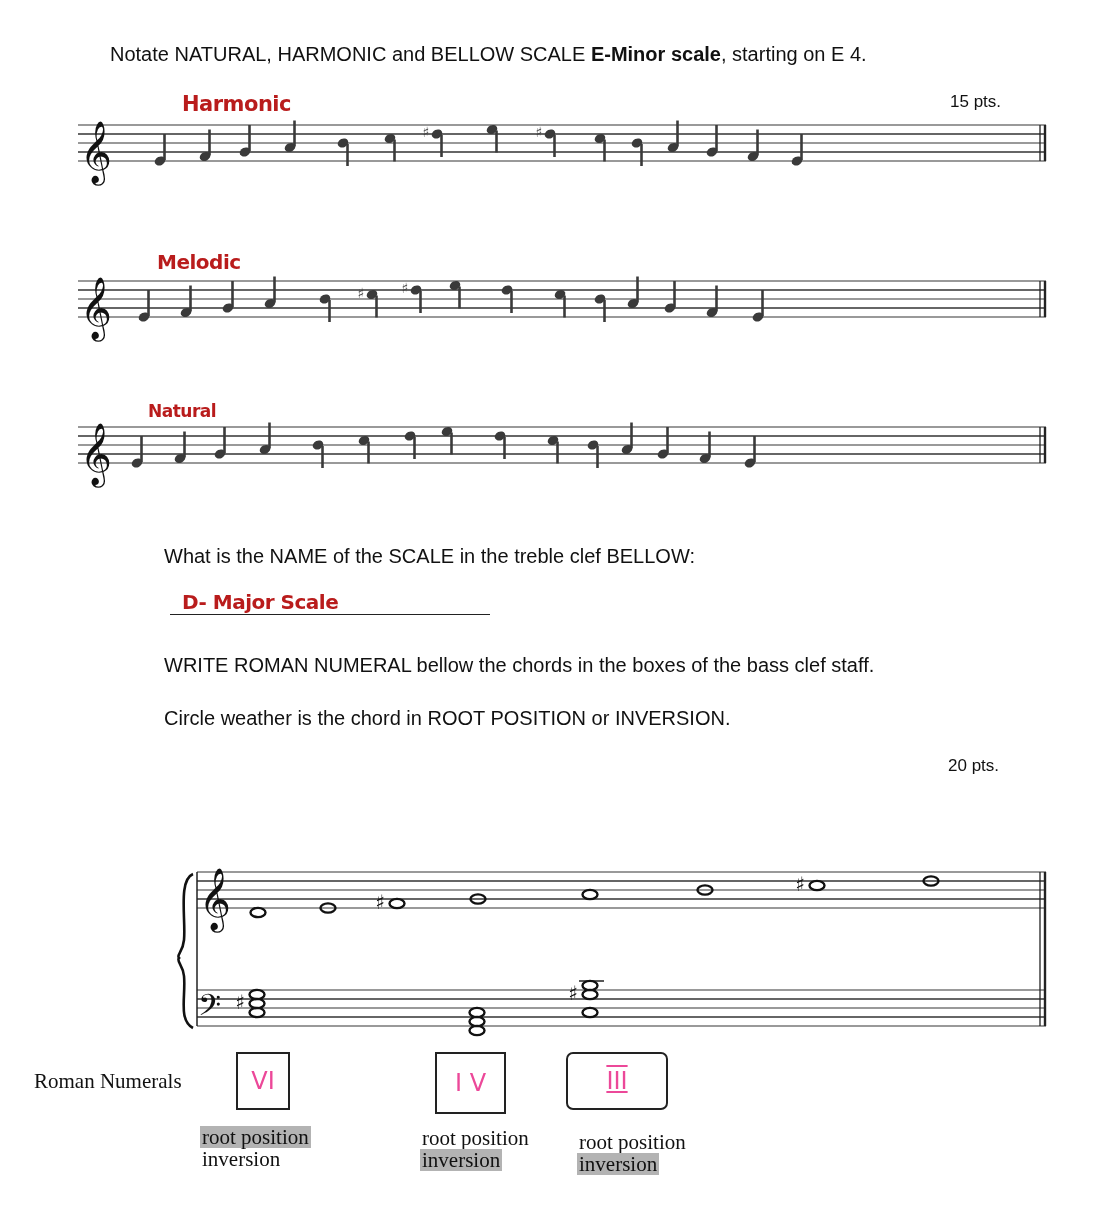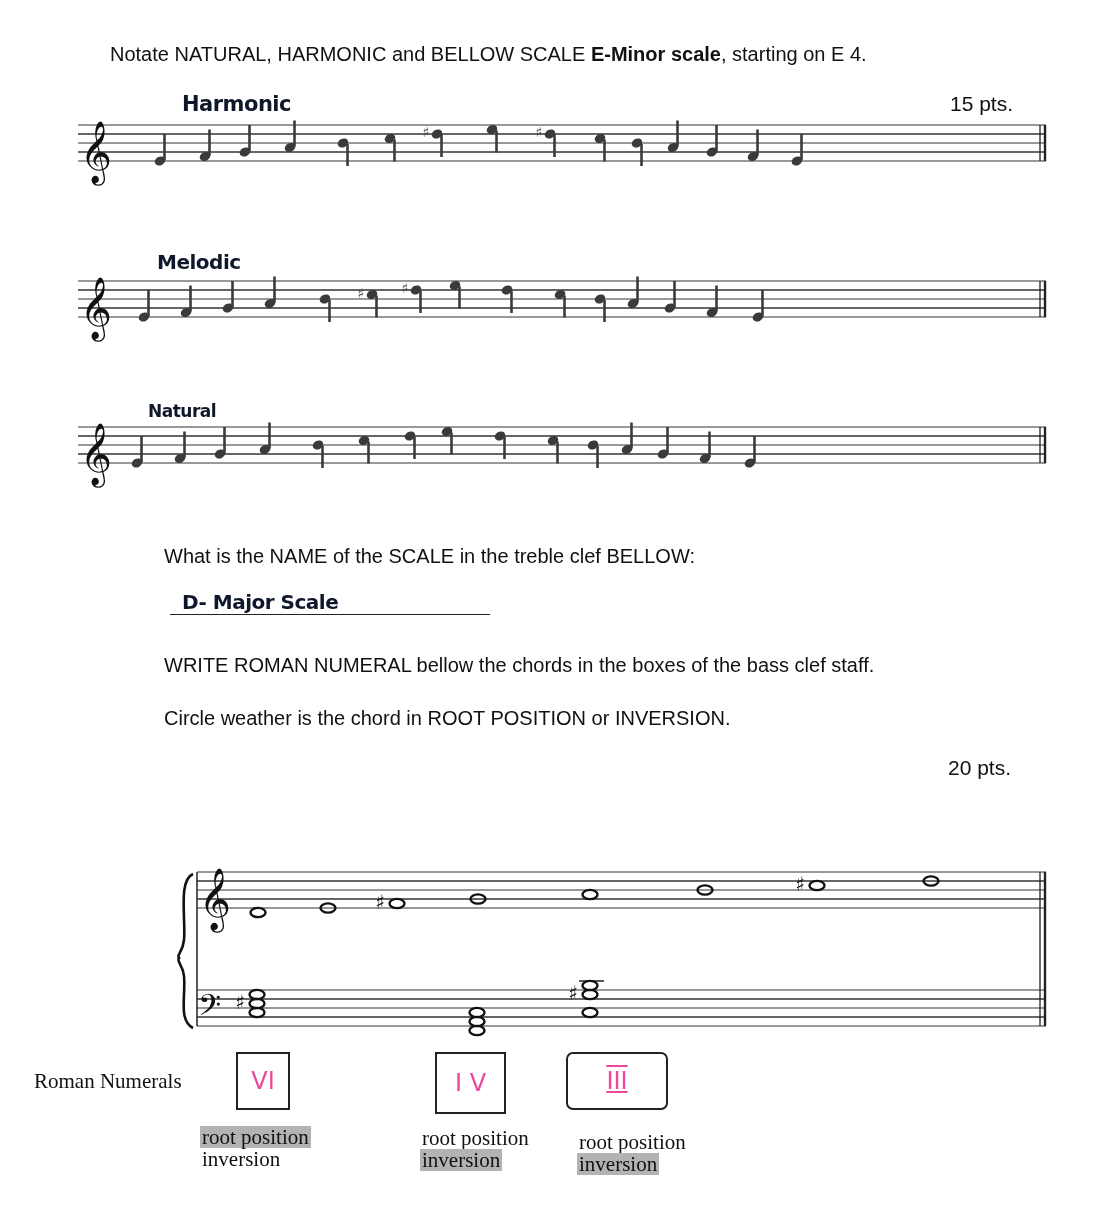--- a/index.html
+++ b/index.html
@@ -1,21 +1,21 @@
 <!DOCTYPE html>
 <html><head>
 <meta charset="utf-8">
 <style>
   html, body { margin: 0; padding: 0; background: #ffffff; }
   body { width: 1119px; height: 1227px; position: relative; overflow: hidden;
          font-family: "Liberation Sans", sans-serif; color: #111; }
   .abs { position: absolute; }
   .instr { font-size: 20px; white-space: nowrap; }
-  .pts { font-size: 21px; white-space: nowrap; }
-  .hand { font-family: "DejaVu Sans", sans-serif; color: #0f172a; font-weight: bold; letter-spacing: -0.5px; }
+  .pts { font-size: 17px; white-space: nowrap; }
+  .hand { font-family: "DejaVu Sans", sans-serif; color: #b91c1c; font-weight: bold; letter-spacing: -0.5px; }
   svg { position: absolute; left: 0; top: 0; }
   .box { position: absolute; border: 2px solid #222; box-sizing: border-box; display: flex;
          align-items: center; justify-content: center; font-family: "DejaVu Sans", sans-serif;
          color: #ec4899; font-size: 24px; }
   .serif { font-family: "Liberation Serif", serif; }
   .opt { font-family: "Liberation Serif", serif; font-size: 21px; line-height: 22px; display: inline-block; padding: 0 2px; }
   .opt.sel { background: #b3b3b3; }
   .answer-line { border-bottom: 1.5px solid #222; }
 </style>
 </head>

